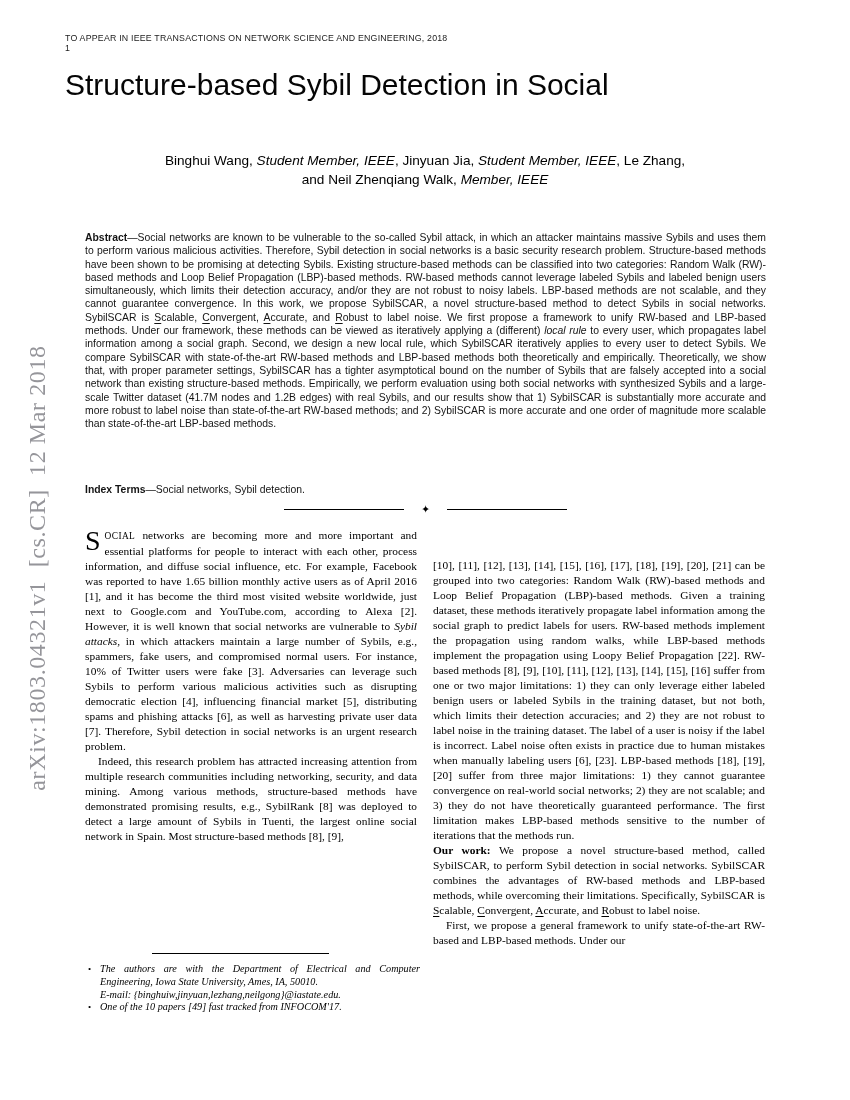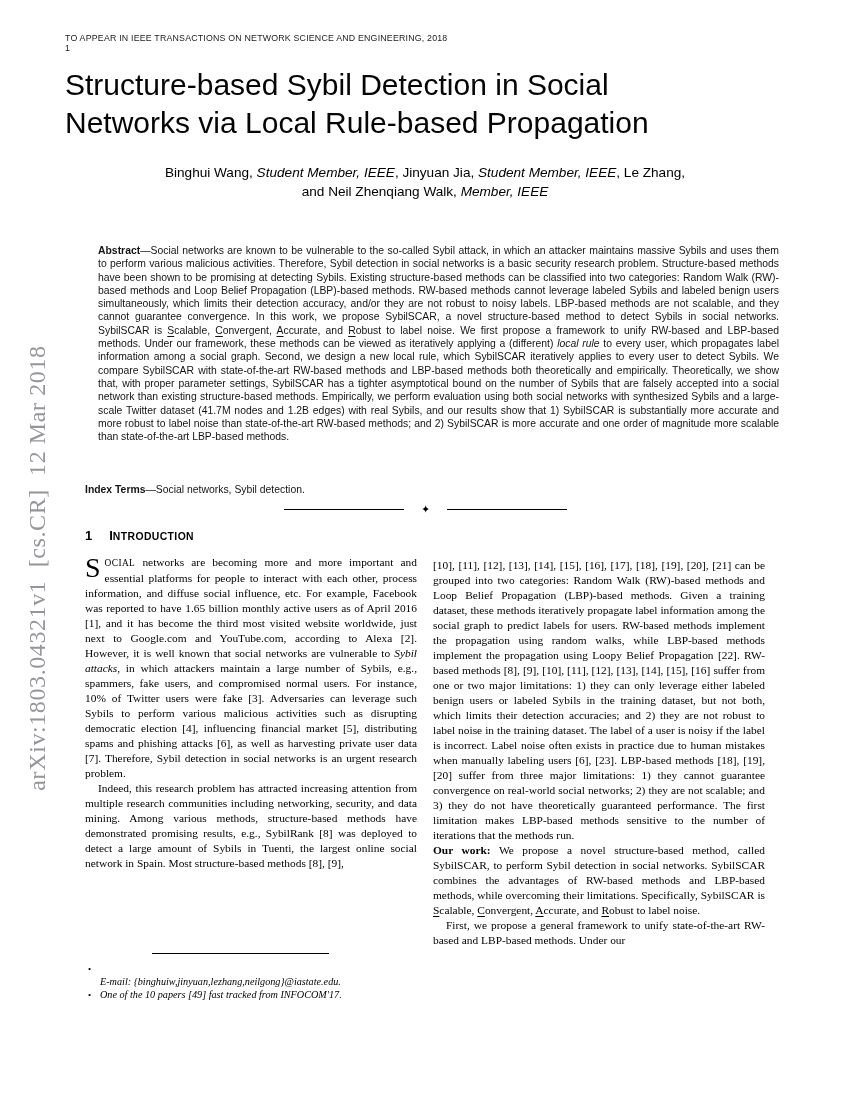--- a/index.html
+++ b/index.html
@@ -21,30 +21,30 @@
     white-space:pre; font-family:"Liberation Serif", serif;
     font-size:24px; letter-spacing:0.6px; color:#95959a;
   }
   
   .title {
     position:absolute; top:66px; left:65px; width:720px; margin:0;
     font-family:"Liberation Sans", sans-serif;
     font-weight:400; font-size:30px; line-height:38px; color:#050505;
   }
   .authors {
-    position:absolute; top:163px; left:65px; width:720px;
+    position:absolute; top:151px; left:65px; width:720px;
     text-align:center; font-family:"Liberation Sans", sans-serif;
     font-size:13.6px; line-height:19px;
   }
   .it { font-style:italic; }
   .bd { font-weight:bold; }
   .ul { text-decoration:underline; text-underline-offset:1.5px; text-decoration-thickness:0.8px; }
   
   .abstract {
-    position:absolute; top:231px; left:85px; width:681px; margin:13px;
+    position:absolute; top:231px; left:85px; width:681px; margin:0;
     font-family:"Liberation Sans", sans-serif; font-size:10.4px;
     line-height:13.3px; text-align:justify; color:#141414;
   }
   .index-terms {
     position:absolute; top:484px; left:85px; width:681px; margin:0;
     font-family:Liberation Sans, sans-serif; font-size:10.4px; color:#141414;
   }
   
   .separator {
     position:absolute; top:502px; left:85px; width:681px; height:14px;
@@ -86,45 +86,44 @@
 
 <div class="page">
 
   <div class="watermark">arXiv:1803.04321v1  [cs.CR]  12 Mar 2018</div>
 
   <div class="running-header">
     <span>TO APPEAR IN IEEE TRANSACTIONS ON NETWORK SCIENCE AND ENGINEERING, 2018</span>
     <span>1</span>
   </div>
 
-  <h1 class="title"><span>Structure-based Sybil Detection in Social</span><br><span>Networks via Local Rule-based Propagation</span></h1>
+  <h1 class="title"><span>Structure-based Sybil Detection in Social</span><br></h1>
 
   <div class="authors"><span>Binghui Wang, </span><span class="it">Student Member, IEEE</span><span>, Jinyuan Jia, </span><span class="it">Student Member, IEEE</span><span>, Le Zhang,</span><br><span>and Neil Zhenqiang Walk, </span><span class="it">Member, IEEE</span></div>
 
   <p class="abstract"><span class="bd">Abstract</span><span>—Social networks are known to be vulnerable to the so-called Sybil attack, in which an attacker maintains massive Sybils and uses them to perform various malicious activities. Therefore, Sybil detection in social networks is a basic security research problem. Structure-based methods have been shown to be promising at detecting Sybils. Existing structure-based methods can be classified into two categories: Random Walk (RW)-based methods and Loop Belief Propagation (LBP)-based methods. RW-based methods cannot leverage labeled Sybils and labeled benign users simultaneously, which limits their detection accuracy, and/or they are not robust to noisy labels. LBP-based methods are not scalable, and they cannot guarantee convergence. In this work, we propose SybilSCAR, a novel structure-based method to detect Sybils in social networks. SybilSCAR is </span><span class="ul">S</span><span>calable, </span><span class="ul">C</span><span>onvergent, </span><span class="ul">A</span><span>ccurate, and </span><span class="ul">R</span><span>obust to label noise. We first propose a framework to unify RW-based and LBP-based methods. Under our framework, these methods can be viewed as iteratively applying a (different) </span><span class="it">local rule</span><span> to every user, which propagates label information among a social graph. Second, we design a new local rule, which SybilSCAR iteratively applies to every user to detect Sybils. We compare SybilSCAR with state-of-the-art RW-based methods and LBP-based methods both theoretically and empirically. Theoretically, we show that, with proper parameter settings, SybilSCAR has a tighter asymptotical bound on the number of Sybils that are falsely accepted into a social network than existing structure-based methods. Empirically, we perform evaluation using both social networks with synthesized Sybils and a large-scale Twitter dataset (41.7M nodes and 1.2B edges) with real Sybils, and our results show that 1) SybilSCAR is substantially more accurate and more robust to label noise than state-of-the-art RW-based methods; and 2) SybilSCAR is more accurate and one order of magnitude more scalable than state-of-the-art LBP-based methods.</span></p>
 
   <p class="index-terms"><span class="bd">Index Terms</span><span>—Social networks, Sybil detection.</span></p>
 
   <div class="separator">
     <span class="sep-line"></span>
     <span class="sep-diamond">✦</span>
     <span class="sep-line"></span>
   </div>
 
   <div class="col col-left">
-    <h2 class="section-heading"><span class="sec-num">1</span><span class="sec-big">I</span><span class="sec-small">NTRODUCTION</span></h2>
     <p><span class="dropcap">S</span><span class="sc">OCIAL</span><span> networks are becoming more and more important and essential platforms for people to interact with each other, process information, and diffuse social influence, etc. For example, Facebook was reported to have 1.65 billion monthly active users as of April 2016 [1], and it has become the third most visited website worldwide, just next to Google.com and YouTube.com, according to Alexa [2]. However, it is well known that social networks are vulnerable to </span><span class="it">Sybil attacks</span><span>, in which attackers maintain a large number of Sybils, e.g., spammers, fake users, and compromised normal users. For instance, 10% of Twitter users were fake [3]. Adversaries can leverage such Sybils to perform various malicious activities such as disrupting democratic election [4], influencing financial market [5], distributing spams and phishing attacks [6], as well as harvesting private user data [7]. Therefore, Sybil detection in social networks is an urgent research problem.</span></p>
     <p class="indent">Indeed, this research problem has attracted increasing attention from multiple research communities including networking, security, and data mining. Among various methods, structure-based methods have demonstrated promising results, e.g., SybilRank [8] was deployed to detect a large amount of Sybils in Tuenti, the largest online social network in Spain. Most structure-based methods [8], [9],</p>
   </div>
 
   <div class="col col-right">
     <p>[10], [11], [12], [13], [14], [15], [16], [17], [18], [19], [20], [21] can be grouped into two categories: Random Walk (RW)-based methods and Loop Belief Propagation (LBP)-based methods. Given a training dataset, these methods iteratively propagate label information among the social graph to predict labels for users. RW-based methods implement the propagation using random walks, while LBP-based methods implement the propagation using Loopy Belief Propagation [22]. RW-based methods [8], [9], [10], [11], [12], [13], [14], [15], [16] suffer from one or two major limitations: 1) they can only leverage either labeled benign users or labeled Sybils in the training dataset, but not both, which limits their detection accuracies; and 2) they are not robust to label noise in the training dataset. The label of a user is noisy if the label is incorrect. Label noise often exists in practice due to human mistakes when manually labeling users [6], [23]. LBP-based methods [18], [19], [20] suffer from three major limitations: 1) they cannot guarantee convergence on real-world social networks; 2) they are not scalable; and 3) they do not have theoretically guaranteed performance. The first limitation makes LBP-based methods sensitive to the number of iterations that the methods run.</p>
     <p><span class="bd">Our work:</span><span> We propose a novel structure-based method, called SybilSCAR, to perform Sybil detection in social networks. SybilSCAR combines the advantages of RW-based methods and LBP-based methods, while overcoming their limitations. Specifically, SybilSCAR is </span><span class="ul">S</span><span>calable, </span><span class="ul">C</span><span>onvergent, </span><span class="ul">A</span><span>ccurate, and </span><span class="ul">R</span><span>obust to label noise.</span></p>
     <p class="indent">First, we propose a general framework to unify state-of-the-art RW-based and LBP-based methods. Under our</p>
   </div>
 
   <div class="fn-rule"></div>
   <div class="footnotes">
-    <div class="fn-item"><br><span>E-mail: {binghuiw,jinyuan,lezhang,neilgong}@iastate.edu.</span></div>
+    <div class="fn-item"><span>The authors are with the Department of Electrical and Computer Engineering, Iowa State University, Ames, IA, 50010.</span><br><span>E-mail: {binghuiw,jinyuan,lezhang,neilgong}@iastate.edu.</span></div>
     <div class="fn-item"><span>One of the 10 papers [49] fast tracked from INFOCOM'17.</span></div>
   </div>
 
 </div>
 
 </body></html>

